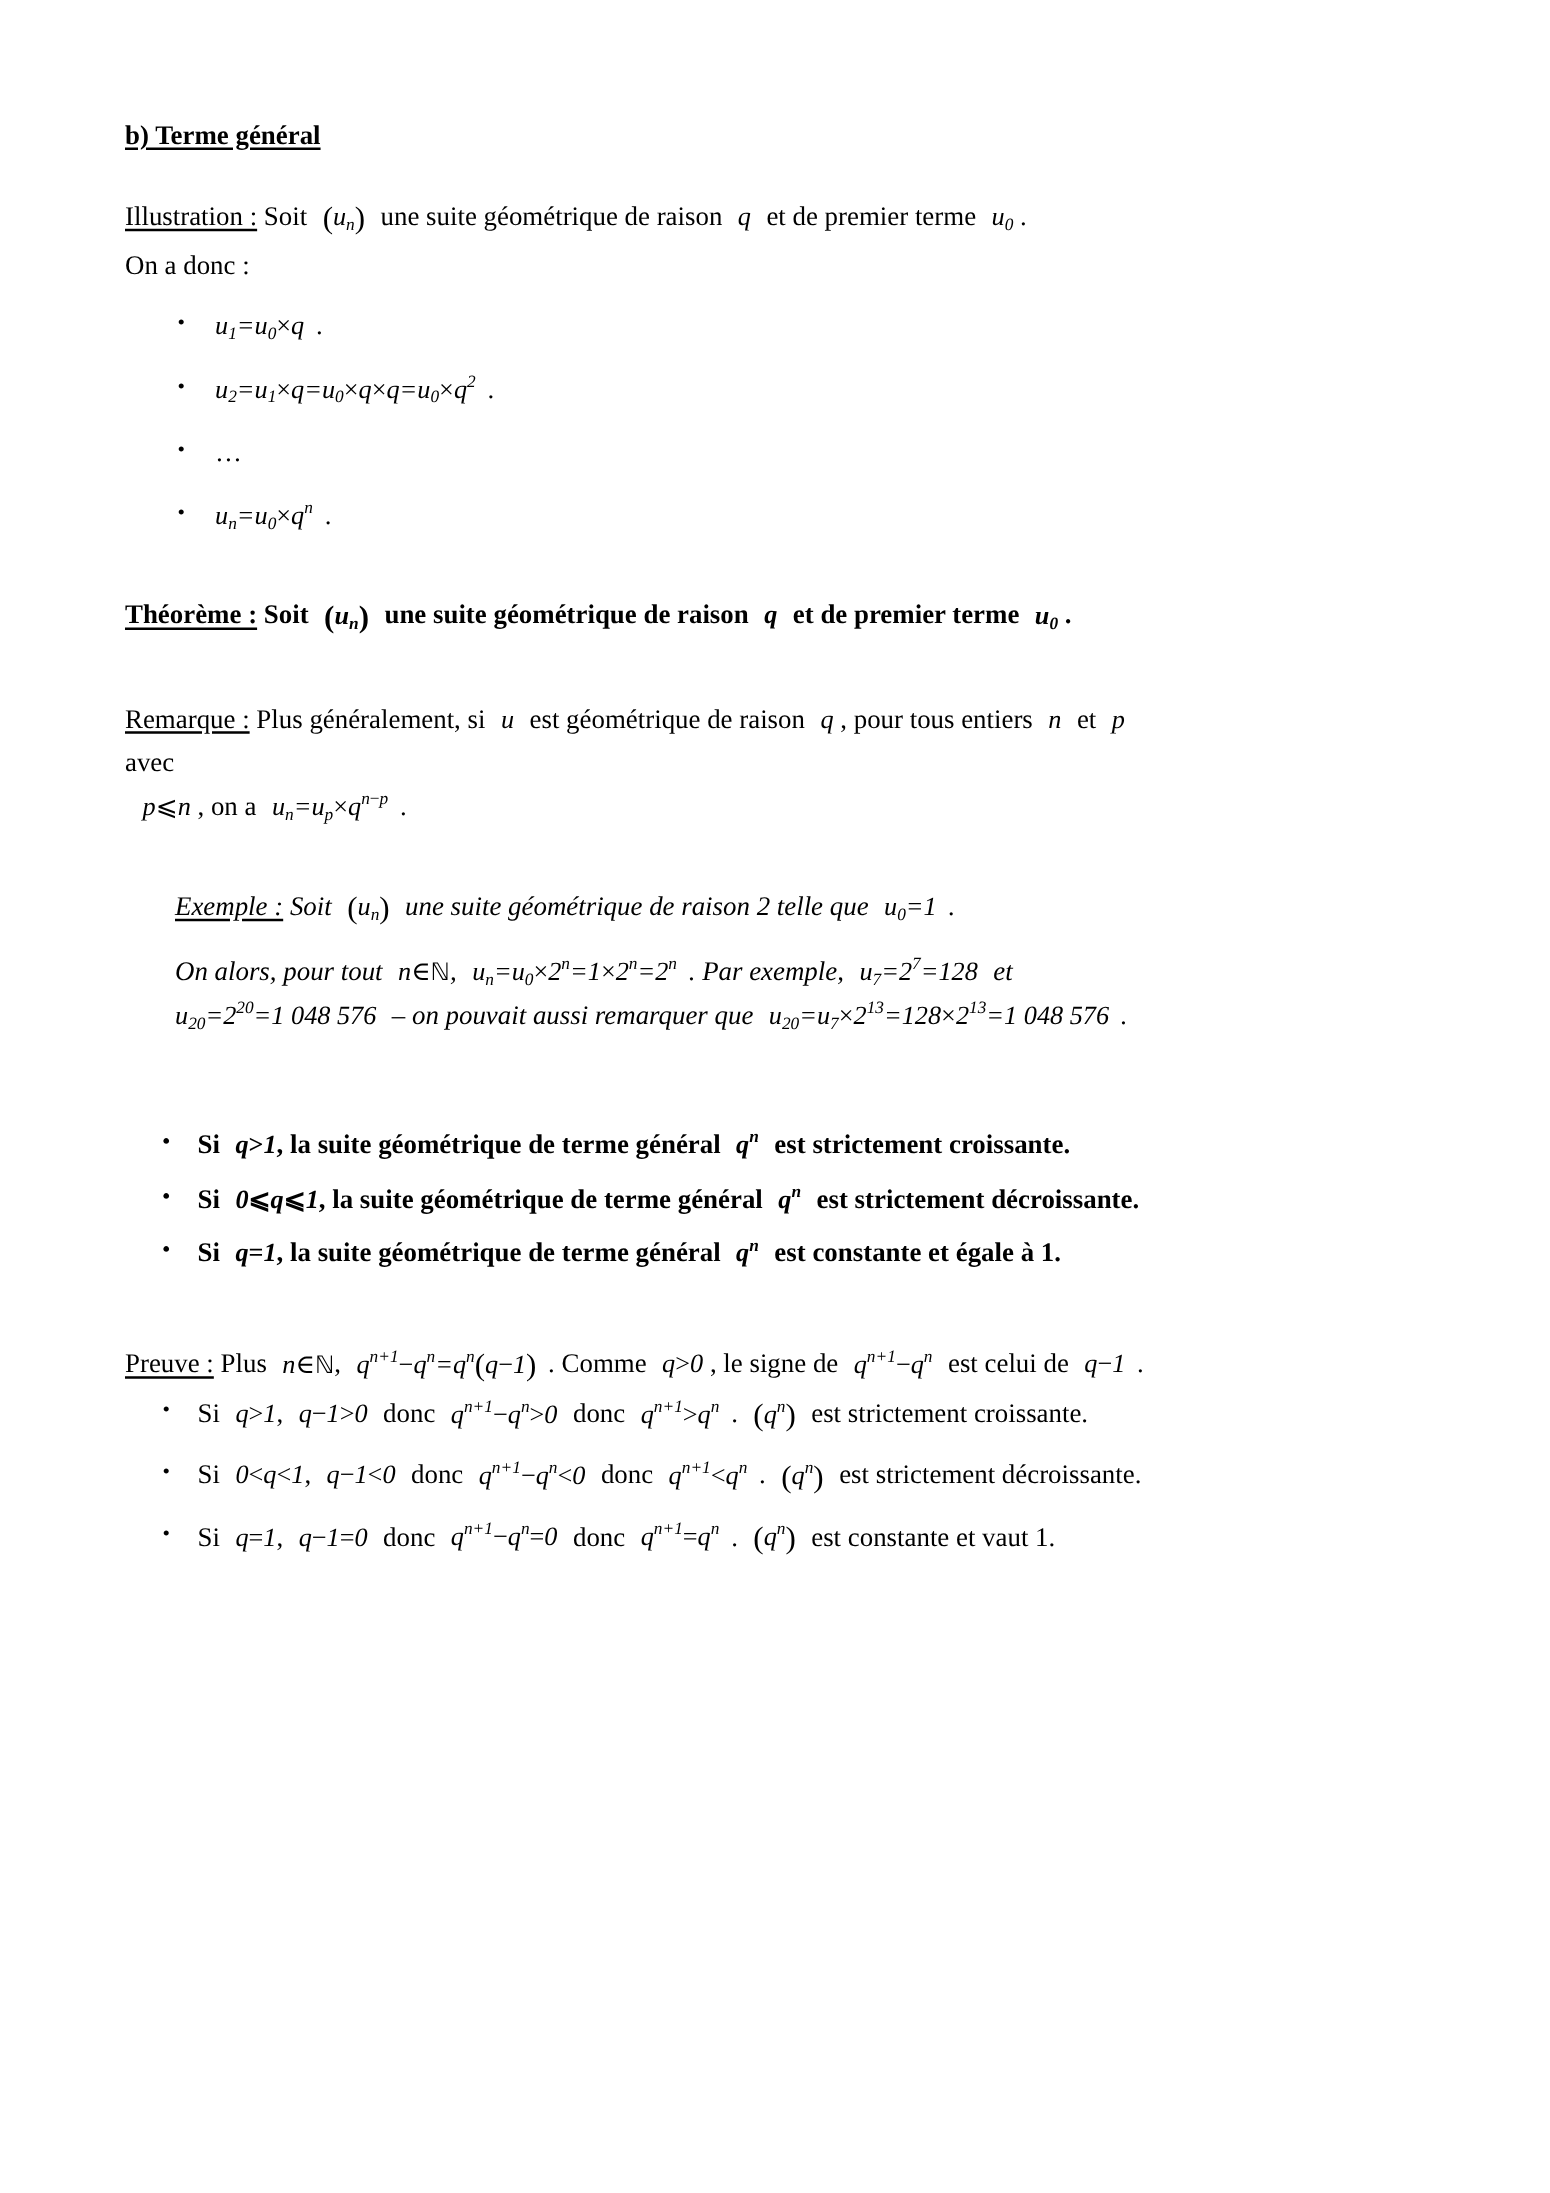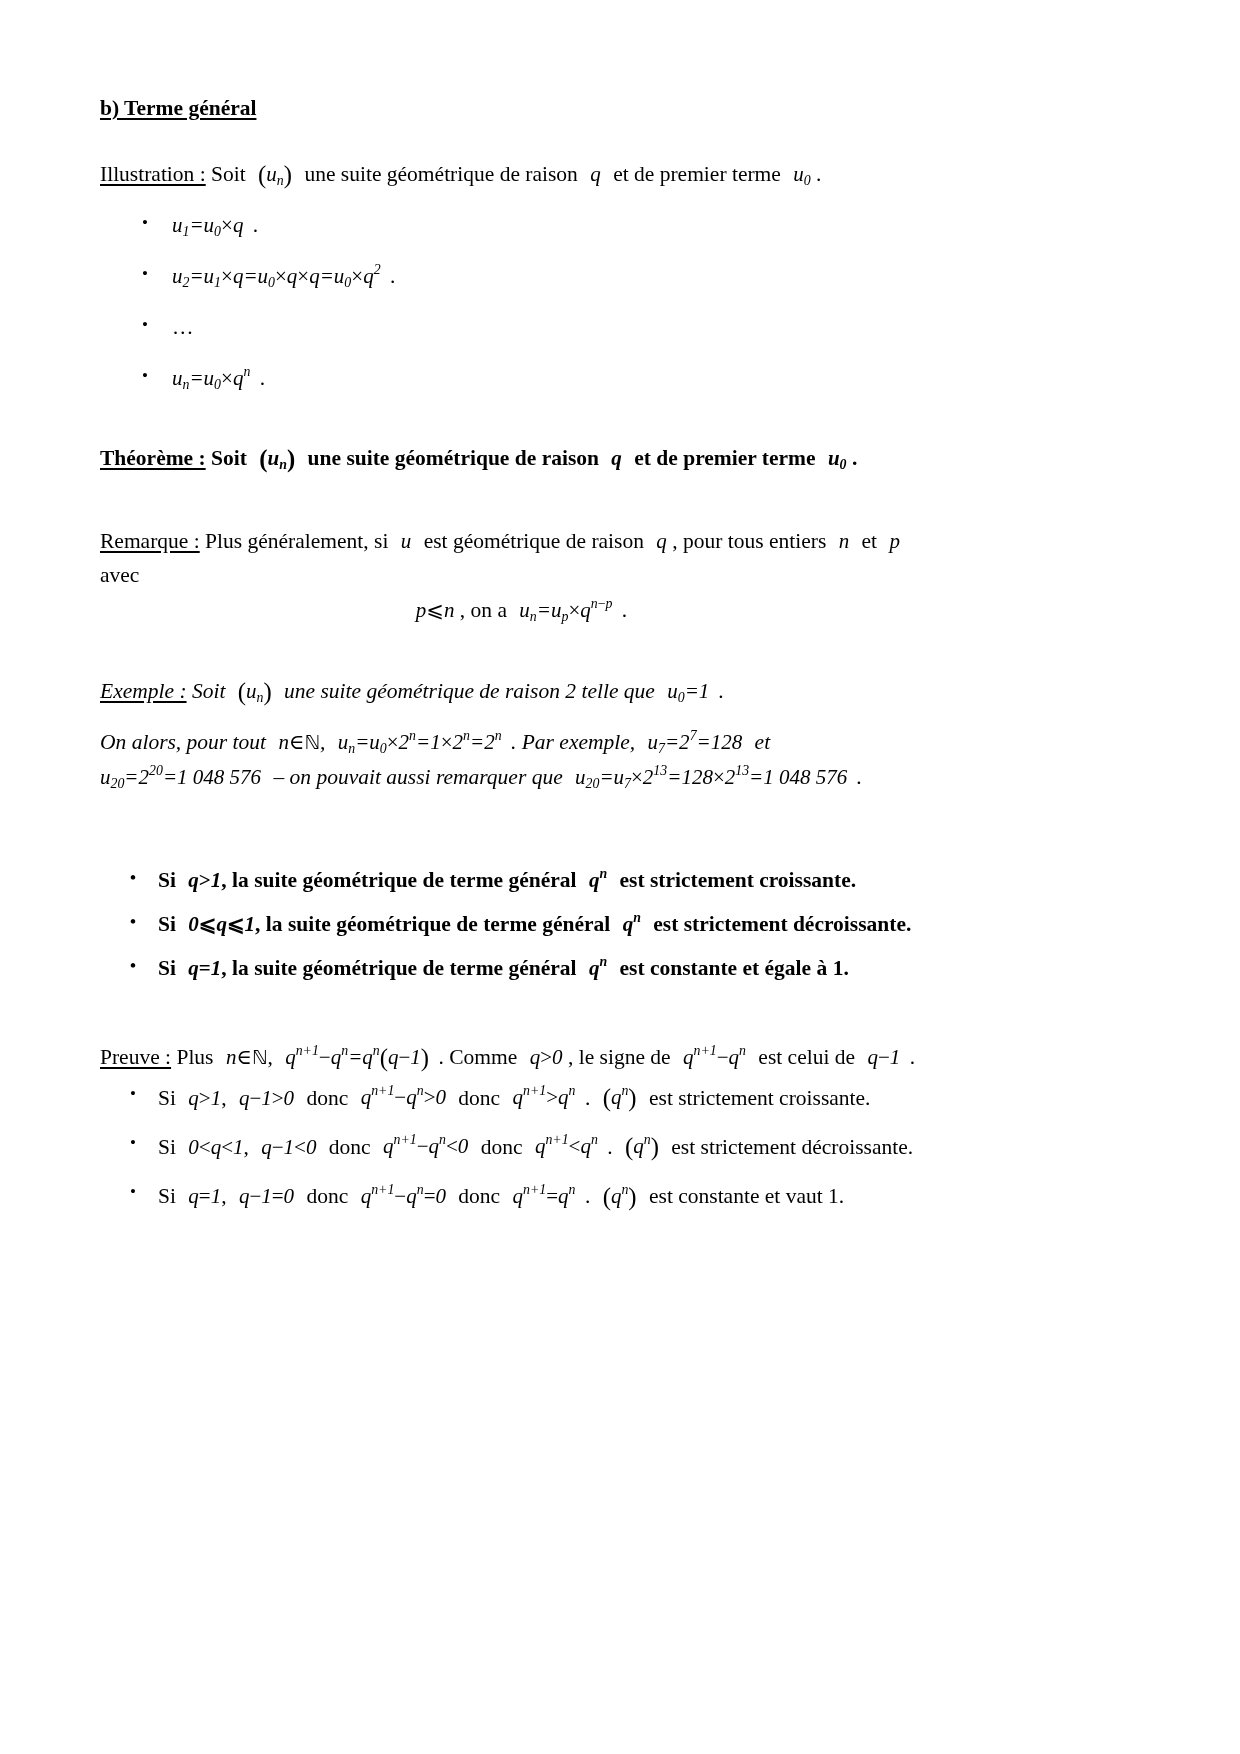--- a/index.html
+++ b/index.html
@@ -32,21 +32,21 @@
     font-weight: bold;
     text-decoration: underline;
     text-underline-offset: 3px;
     margin: 0;
   }
   .lbl-u {
     text-decoration: underline;
     text-underline-offset: 2.5px;
   }
   .bold { font-weight: bold; }
-  .ital { font-style: italic; }
+  .ital { font-style: italic; margin-left: 40px; }
 
   
   .m {
     font-family: "Liberation Serif", "DejaVu Serif", serif;
     font-style: italic;
     font-size: 21px;
     white-space: nowrap;
   }
   .m.bold-m { font-weight: bold; }
   .m sub, .m sup {
@@ -95,21 +95,21 @@
     padding-left: 58px;
     margin-bottom: 9px;
   }
   ul.blist.tight > li .bullet { left: 30px; }
 
   
   .gap-lg { height: 34px; }
   .gap-md { height: 24px; }
   .gap-sm { height: 13px; }
   .gap-xl { height: 44px; }
-  .indent { padding-left: 14px; text-align: center; }
+  .indent { padding-left: 14px; }
 </style>
 </head>
 <body>
 
 <div class="page">
 
   <div class="heading">b) Terme général</div>
 
   <div class="gap-lg"></div>
 
@@ -117,20 +117,21 @@
     <span class="lbl-u">Illustration :</span>
     <span>Soit</span>
     <span class="sp"></span><span class="m"><span class="paren">(</span>u<sub>n</sub><span class="paren">)</span></span><span class="sp"></span>
     <span>une suite géométrique de raison</span>
     <span class="sp"></span><span class="m">q</span><span class="sp"></span>
     <span>et de premier terme</span>
     <span class="sp"></span><span class="m">u<sub>0</sub></span>
     <span>.</span>
   </div>
 
+  <div class="para">On a donc :</div>
 
   <div class="gap-sm"></div>
 
   <ul class="blist">
     <li>
       <span class="bullet">•</span>
       <span class="m">u<sub>1</sub>=u<sub>0</sub><span class="op">×</span>q</span>
       <span class="sp-sm"></span>.
     </li>
     <li>

